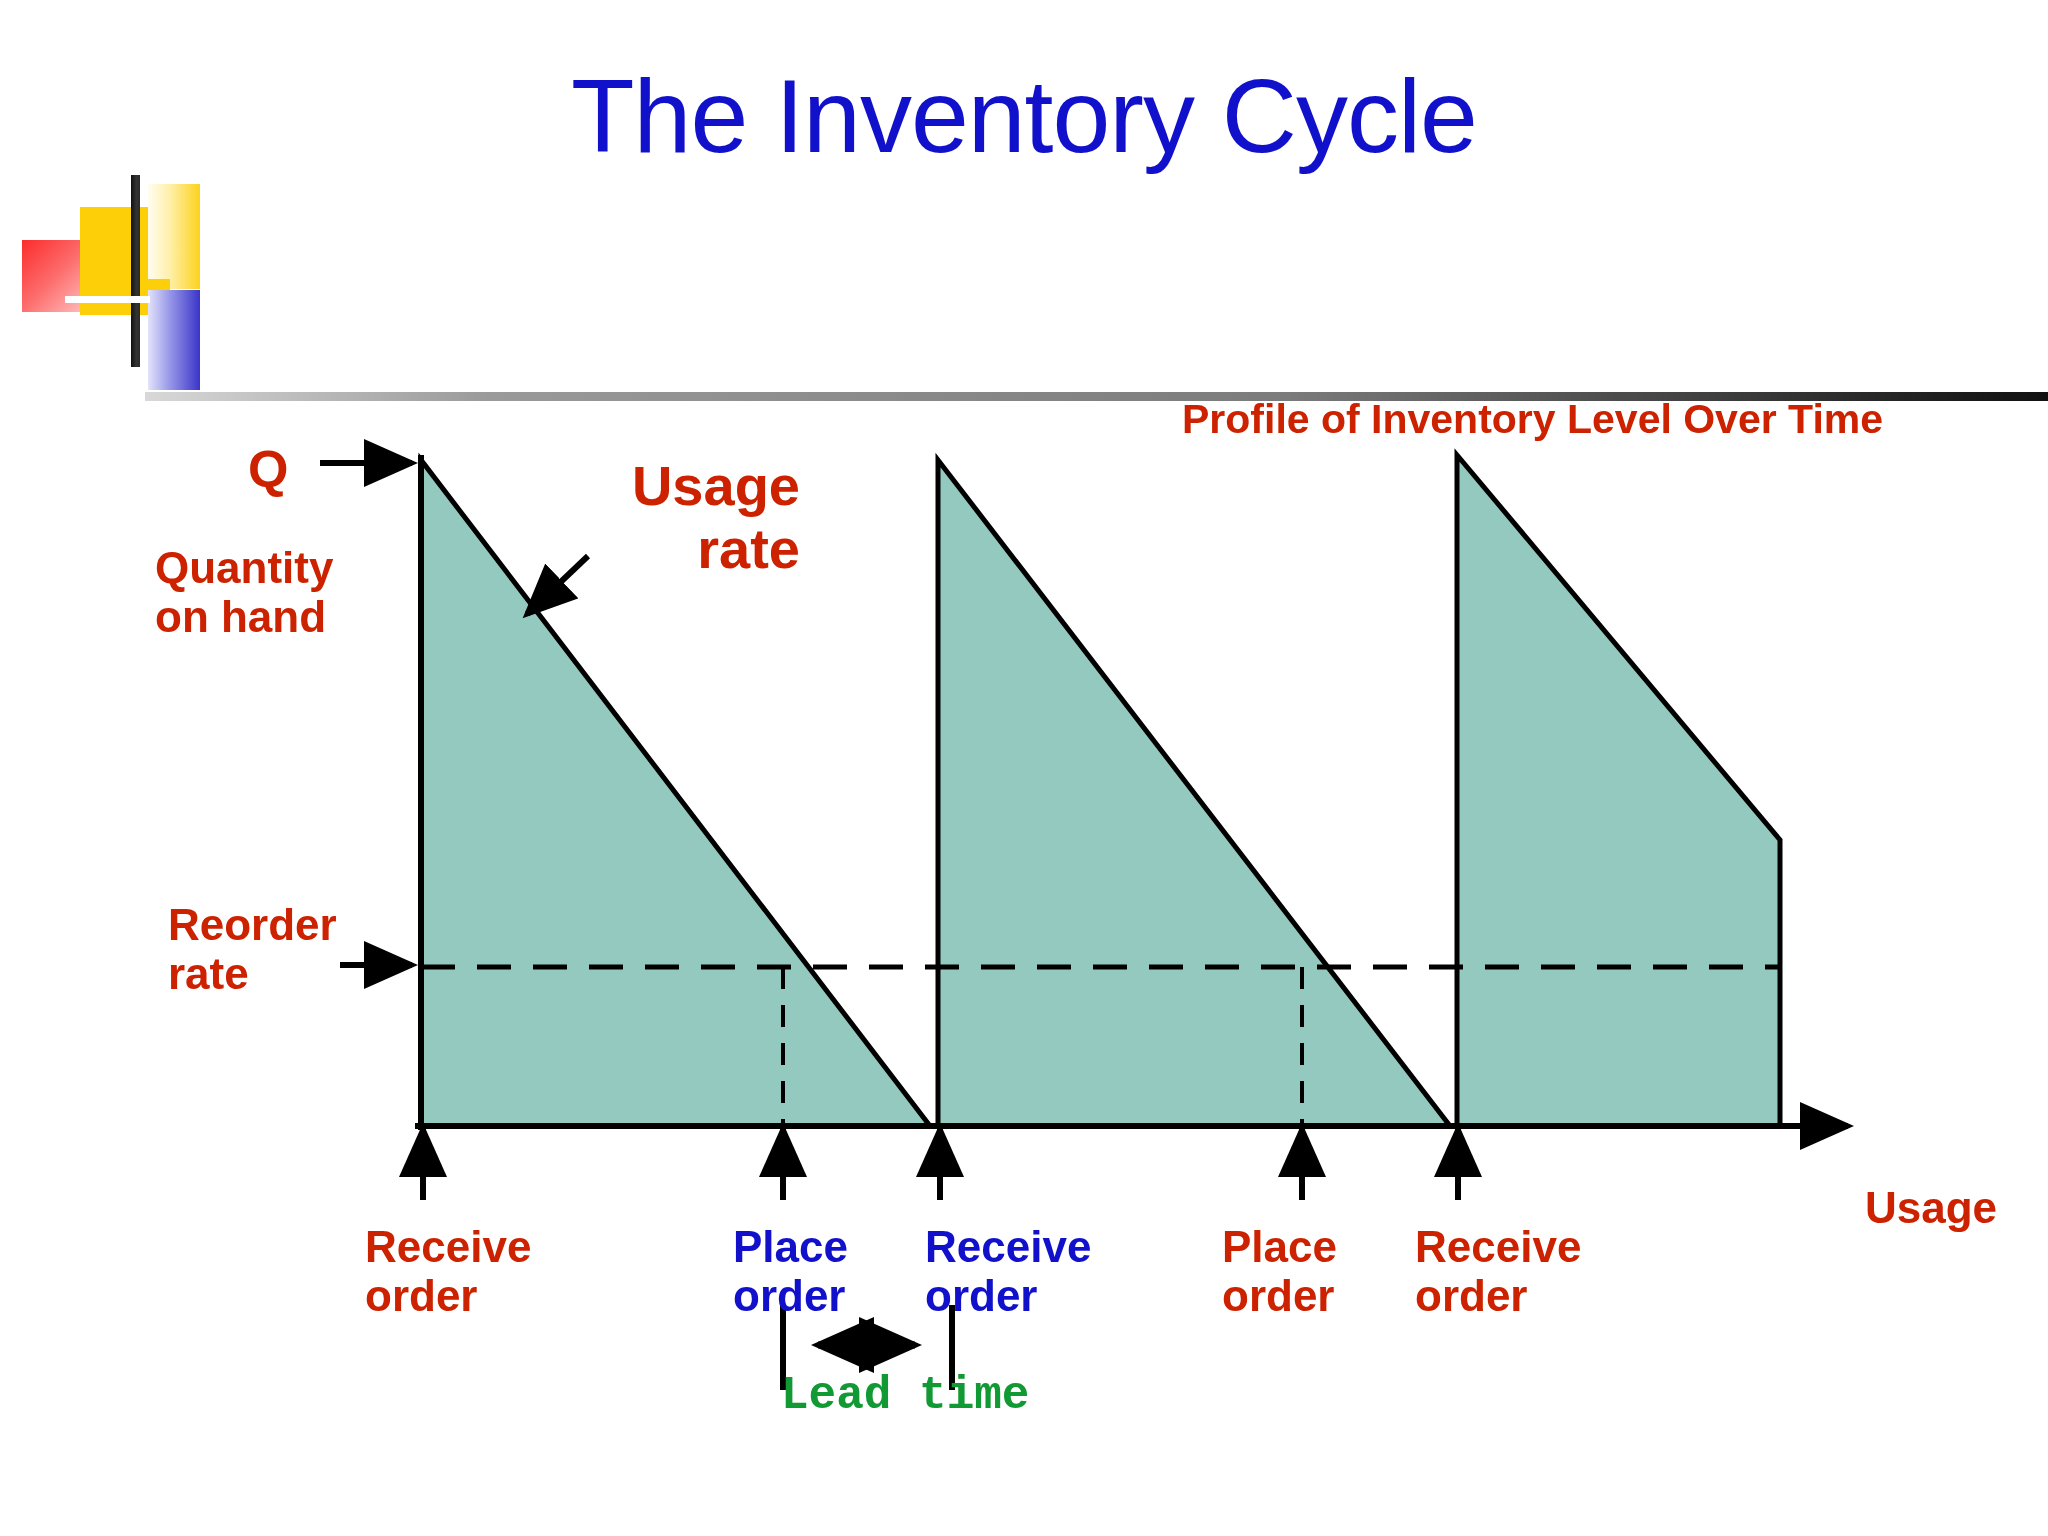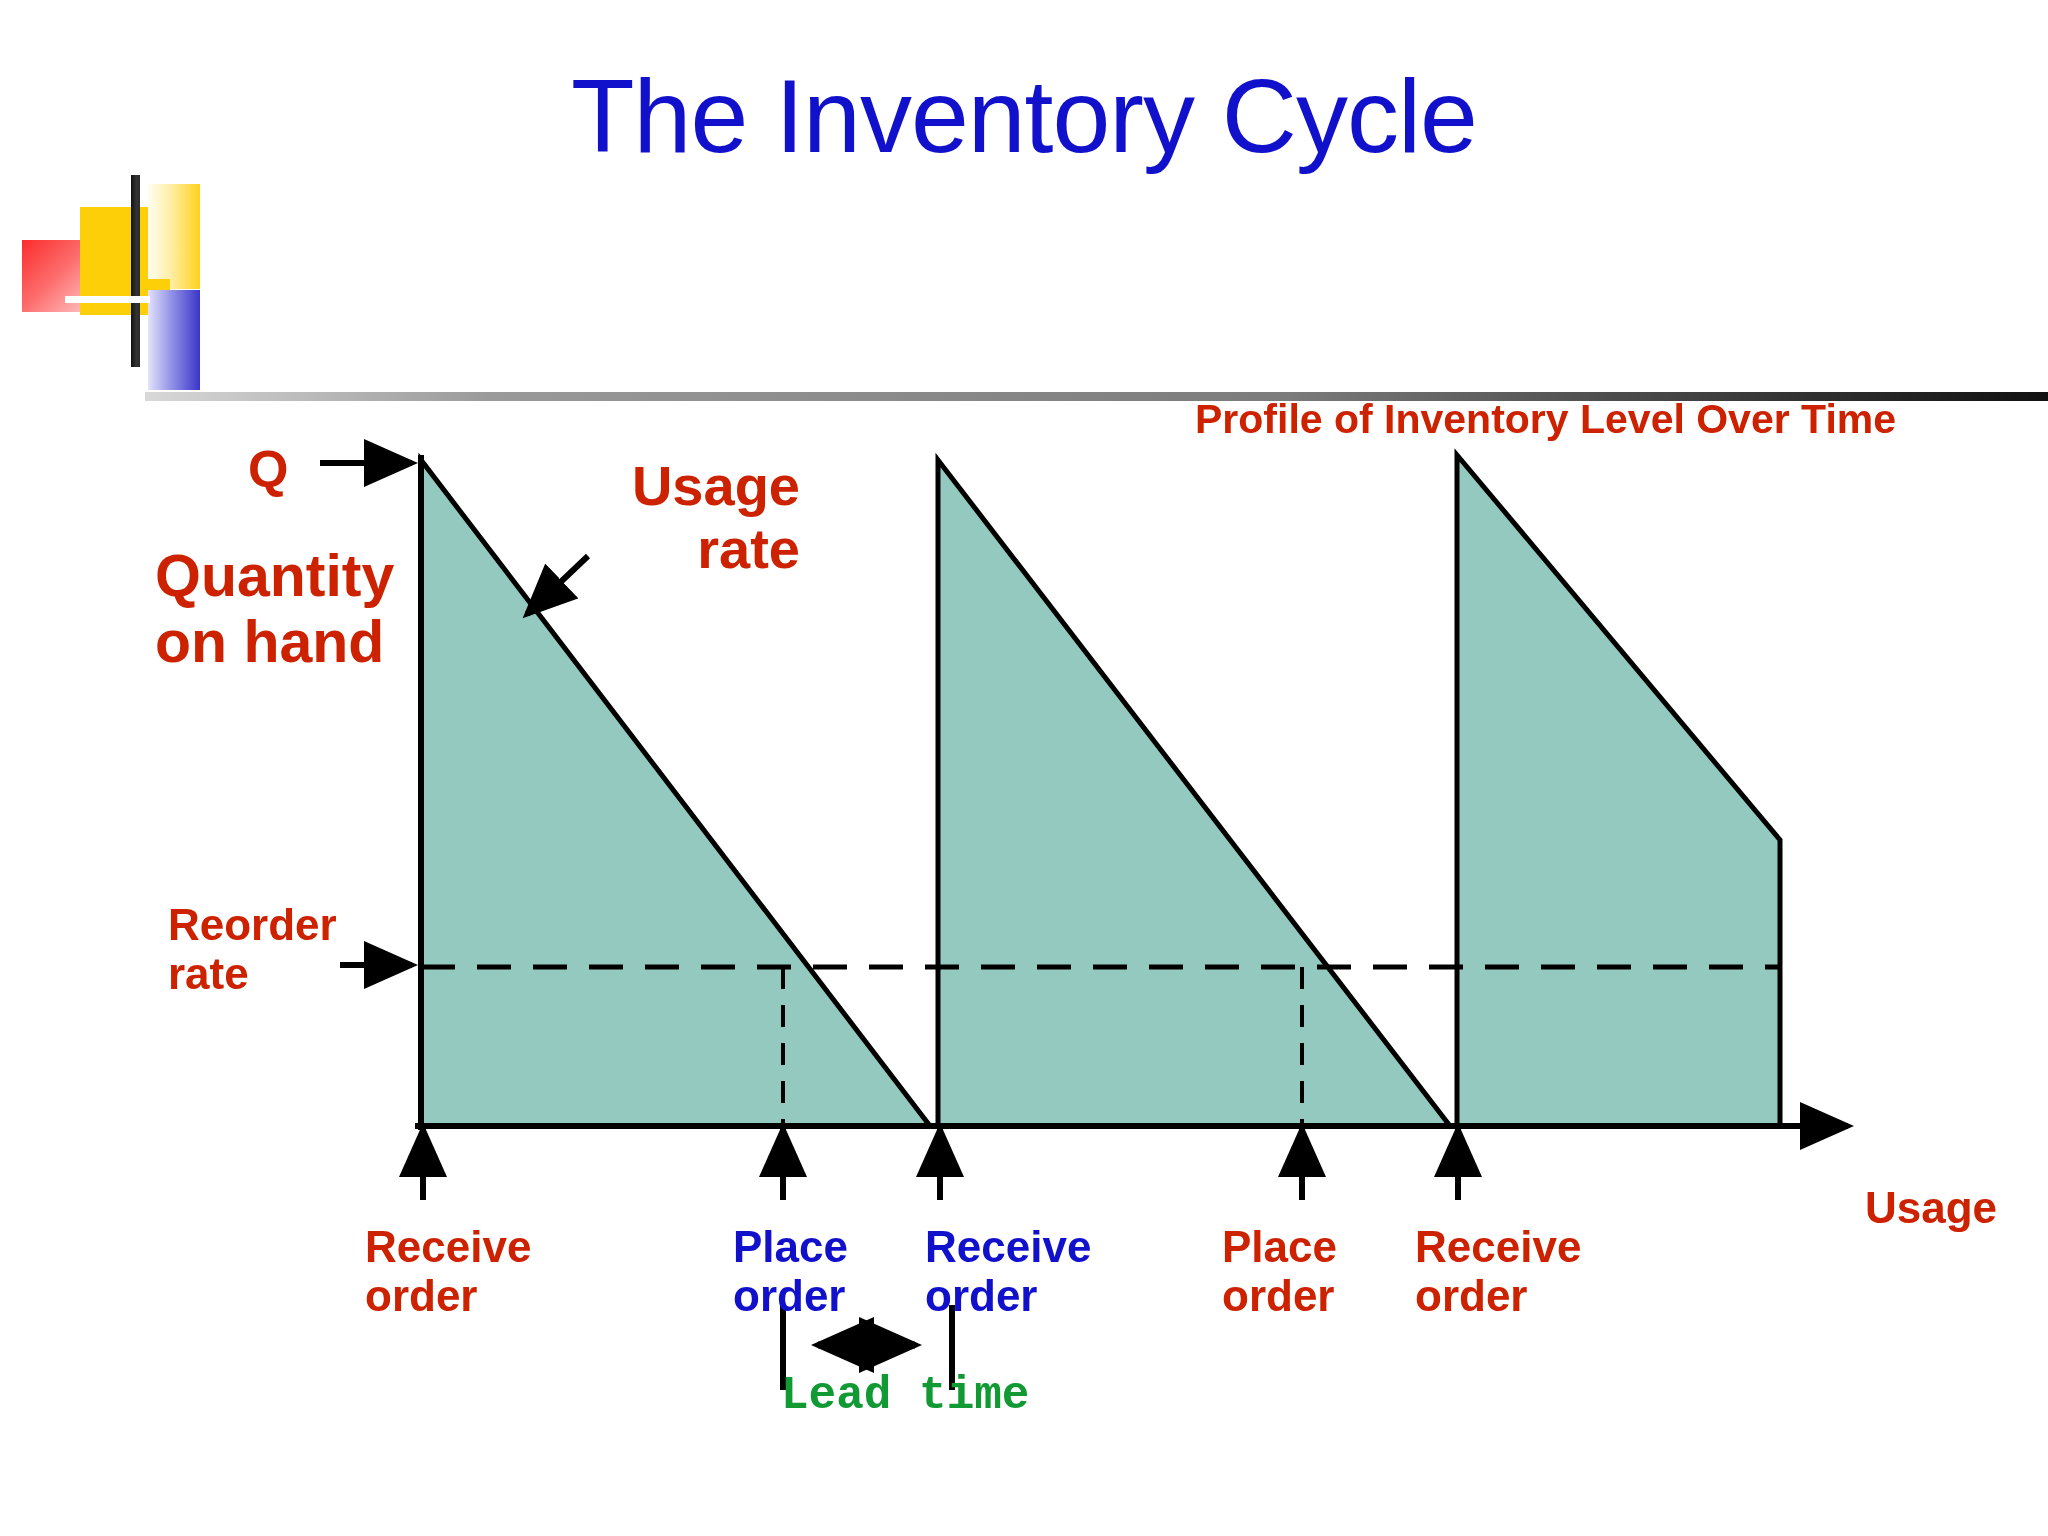--- a/index.html
+++ b/index.html
@@ -90,23 +90,23 @@
     position: absolute;
     font-family: "Liberation Sans", sans-serif;
     font-weight: bold;
     line-height: 1.12;
     white-space: pre-line;
   }
   .red   { color: #cc2200; }
   .blue  { color: #1111cc; }
   .green { color: #119933; font-family: Liberation Mono, monospace; }
 
-  #label-profile     { left: 1182px; top: 397px; font-size: 41px; white-space: nowrap; margin-left: 13px; }
+  #label-profile     { left: 1182px; top: 397px; font-size: 41px; white-space: nowrap; }
   #label-q           { left: 248px;  top: 440px; font-size: 52px; }
-  #label-quantity    { left: 155px;  top: 543px; font-size: 59px; text-align: left; }
+  #label-quantity    { left: 155px;  top: 543px; font-size: 44px; text-align: left; }
   #label-usage-rate  { left: 590px;  top: 455px; font-size: 56px; text-align: right; width: 210px; }
   #label-reorder     { left: 168px;  top: 900px; font-size: 44px; text-align: left; }
   #label-time        { left: 1865px; top: 1183px; font-size: 44px; }
 
   #label-receive-1   { left: 365px;  top: 1222px; font-size: 44px; }
   #label-place-1     { left: 733px;  top: 1222px; font-size: 44px; }
   #label-receive-2   { left: 925px;  top: 1222px; font-size: 44px; }
   #label-place-2     { left: 1222px; top: 1222px; font-size: 44px; }
   #label-receive-3   { left: 1415px; top: 1222px; font-size: 44px; }
   #label-lead-time   { left: 781px;  top: 1371px; font-size: 46px; white-space: nowrap; }

